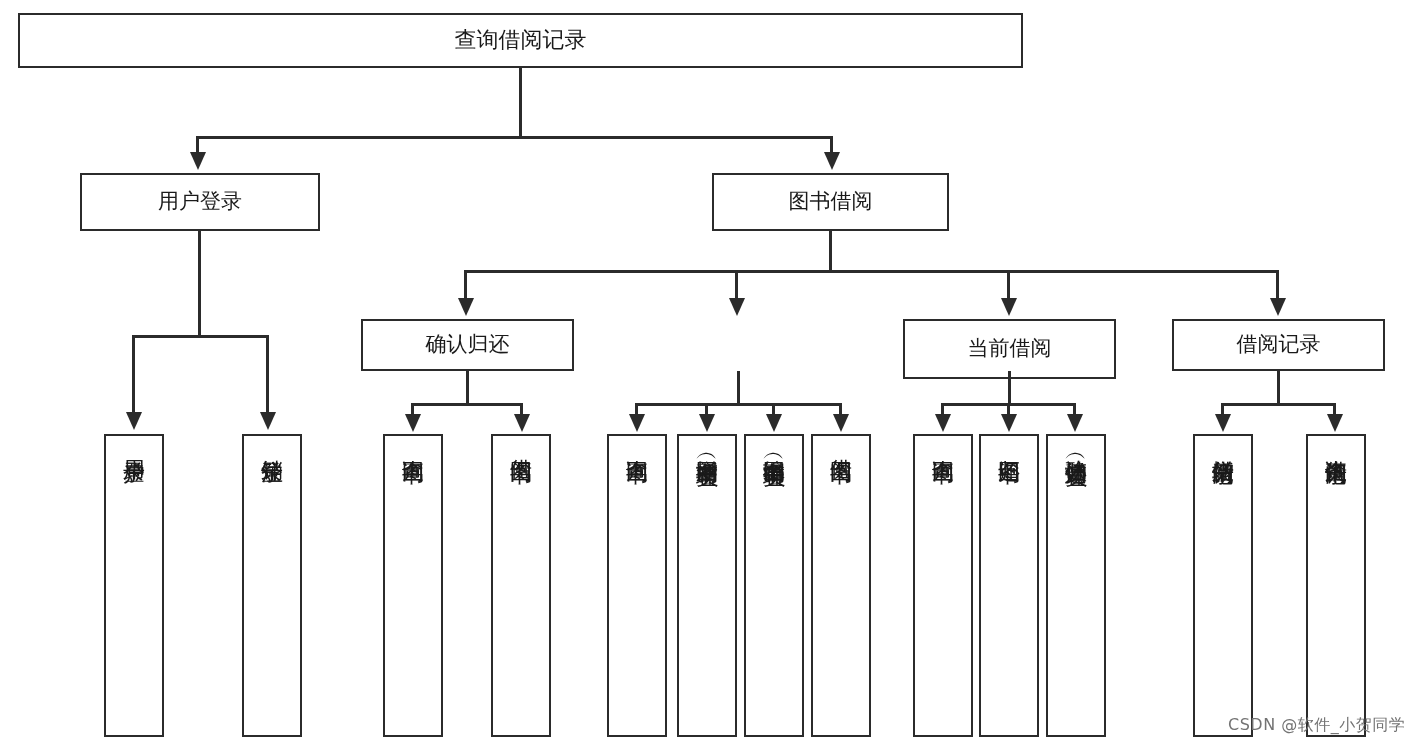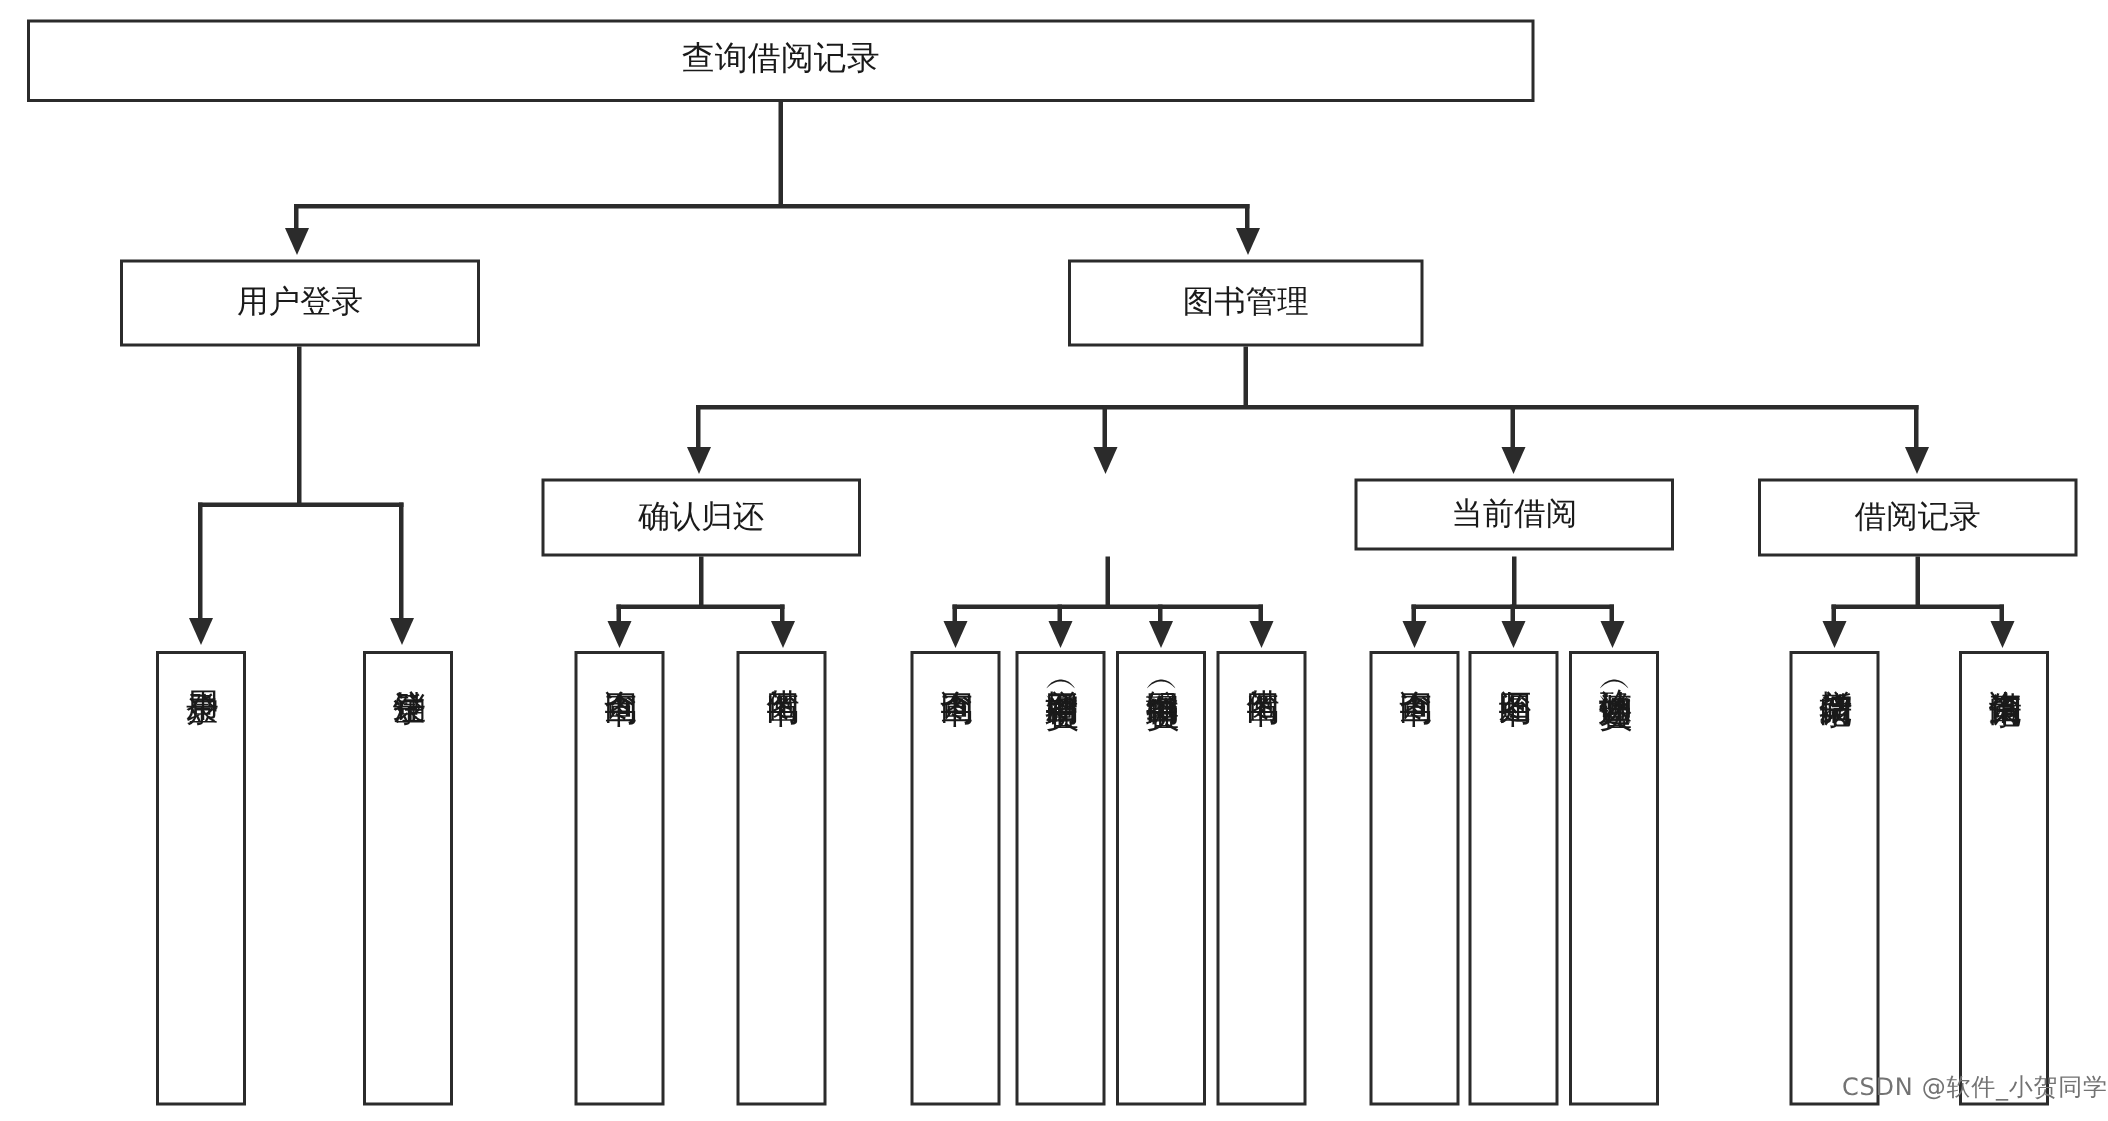--- a/index.html
+++ b/index.html
@@ -103,21 +103,21 @@
   <div class="arrow" style="left:190px; top:152px;"></div>
 
   <div class="vline" style="left:830px; top:136px; width:3px; height:20px;"></div>
   <div class="arrow" style="left:824px; top:152px;"></div>
 
   <div class="node h" style="left:80px; top:173px; width:240px; height:58px;">
     <span class="label">用户登录</span>
   </div>
 
   <div class="node h" style="left:712px; top:173px; width:237px; height:58px;">
-    <span class="label">图书管理</span>
+    <span class="label">图书借阅</span>
   </div>
 
   <div class="vline" style="left:198px; top:231px; width:3px; height:106px;"></div>
   <div class="hline" style="left:132px; top:335px; width:137px; height:3px;"></div>
   <div class="vline" style="left:132px; top:335px; width:3px; height:80px;"></div>
   <div class="arrow" style="left:126px; top:412px;"></div>
   <div class="vline" style="left:266px; top:335px; width:3px; height:80px;"></div>
   <div class="arrow" style="left:260px; top:412px;"></div>
 
   <div class="vline" style="left:829px; top:231px; width:3px; height:41px;"></div>
@@ -131,21 +131,21 @@
 
   <div class="vline" style="left:1007px; top:270px; width:3px; height:32px;"></div>
   <div class="arrow" style="left:1001px; top:298px;"></div>
 
   <div class="vline" style="left:1276px; top:270px; width:3px; height:32px;"></div>
   <div class="arrow" style="left:1270px; top:298px;"></div>
 
   <div class="node h" style="left:361px; top:319px; width:213px; height:52px;">
     <span class="label">确认归还</span>
   </div>
-  <div class="node h" style="left:903px; top:319px; width:213px; height:48px;">
+  <div class="node h" style="left:903px; top:319px; width:213px; height:60px;">
     <span class="label">当前借阅</span>
   </div>
   <div class="node h" style="left:1172px; top:319px; width:213px; height:52px;justify-content:center;">
     <span class="label">借阅记录</span>
   </div>
 
   <div class="vline" style="left:466px; top:371px; width:3px; height:34px;"></div>
   <div class="hline" style="left:411px; top:403px; width:112px; height:3px;"></div>
   <div class="vline" style="left:411px; top:403px; width:3px; height:14px;"></div>
   <div class="arrow" style="left:405px; top:414px;"></div>

